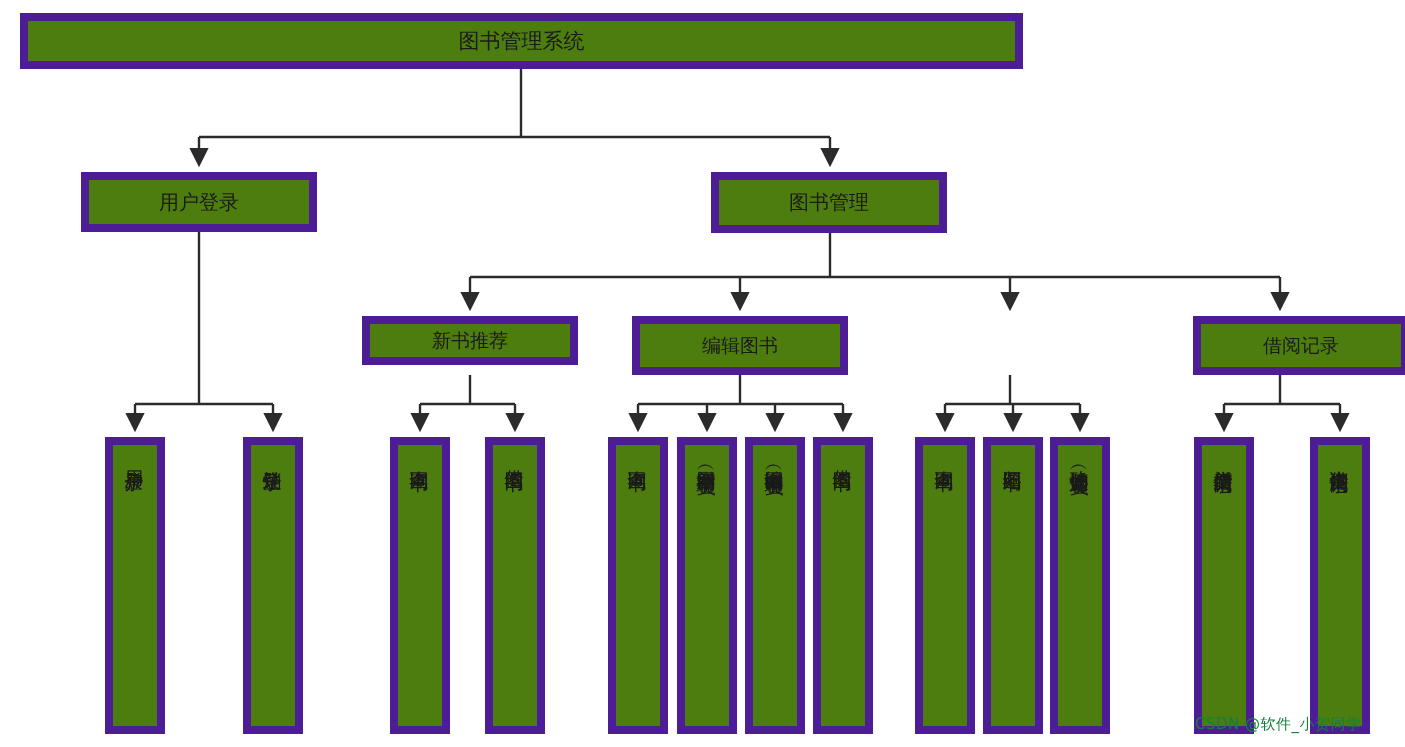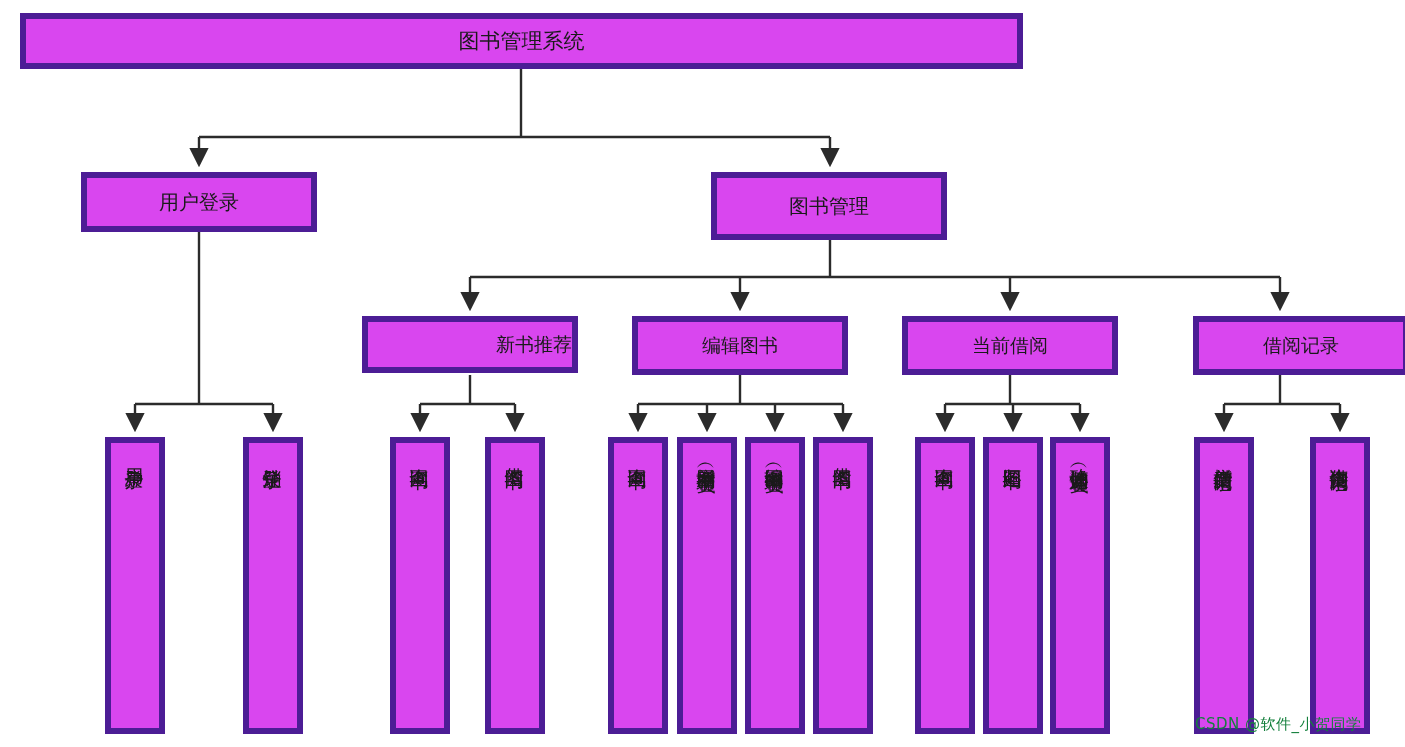--- a/index.html
+++ b/index.html
@@ -21,22 +21,22 @@
     position: absolute;
     left: 0;
     top: 0;
     width: 1405px;
     height: 747px;
     pointer-events: none;
   }
   .node {
     position: absolute;
     box-sizing: border-box;
-    background: #d946ef;
-    border: 6px solid #4c1d95;
+    background: #4d7c0f;
+    border: 8px solid #4c1d95;
     display: flex;
     align-items: center;
     justify-content: center;
     color: #1a1a1a;
   }
   .node.root {
     font-size: 21px;
   }
   .node.level2 {
     font-size: 20px;
@@ -121,32 +121,29 @@
     </g>
   </svg>
 
   <div class="node root" style="left:20px; top:13px; width:1003px; height:56px;">
     <span>图书管理系统</span>
   </div>
 
   <div class="node level2" style="left:81px; top:172px; width:236px; height:60px;">
     <span>用户登录</span>
   </div>
-  <div class="node level2" style="left:711px; top:172px; width:236px; height:68px;">
+  <div class="node level2" style="left:711px; top:172px; width:236px; height:61px;">
     <span>图书管理</span>
   </div>
 
-  <div class="node level3" style="left:362px; top:316px; width:216px; height:57px;justify-content:flex-end;">
+  <div class="node level3" style="left:362px; top:316px; width:216px; height:49px;">
     <span>新书推荐</span>
   </div>
   <div class="node level3" style="left:632px; top:316px; width:216px; height:59px;">
     <span>编辑图书</span>
-  </div>
-  <div class="node level3" style="left:902px; top:316px; width:216px; height:59px;">
-    <span>当前借阅</span>
   </div>
   <div class="node level3" style="left:1172px; top:316px; width:216px; height:59px;margin-left:21px;">
     <span>借阅记录</span>
   </div>
 
   <div class="node leaf" style="left:105px; top:437px; width:60px; height:297px;">
     <span class="vtext">用户登录</span>
   </div>
   <div class="node leaf" style="left:243px; top:437px; width:60px; height:297px;">
     <span class="vtext">注销登录</span>

